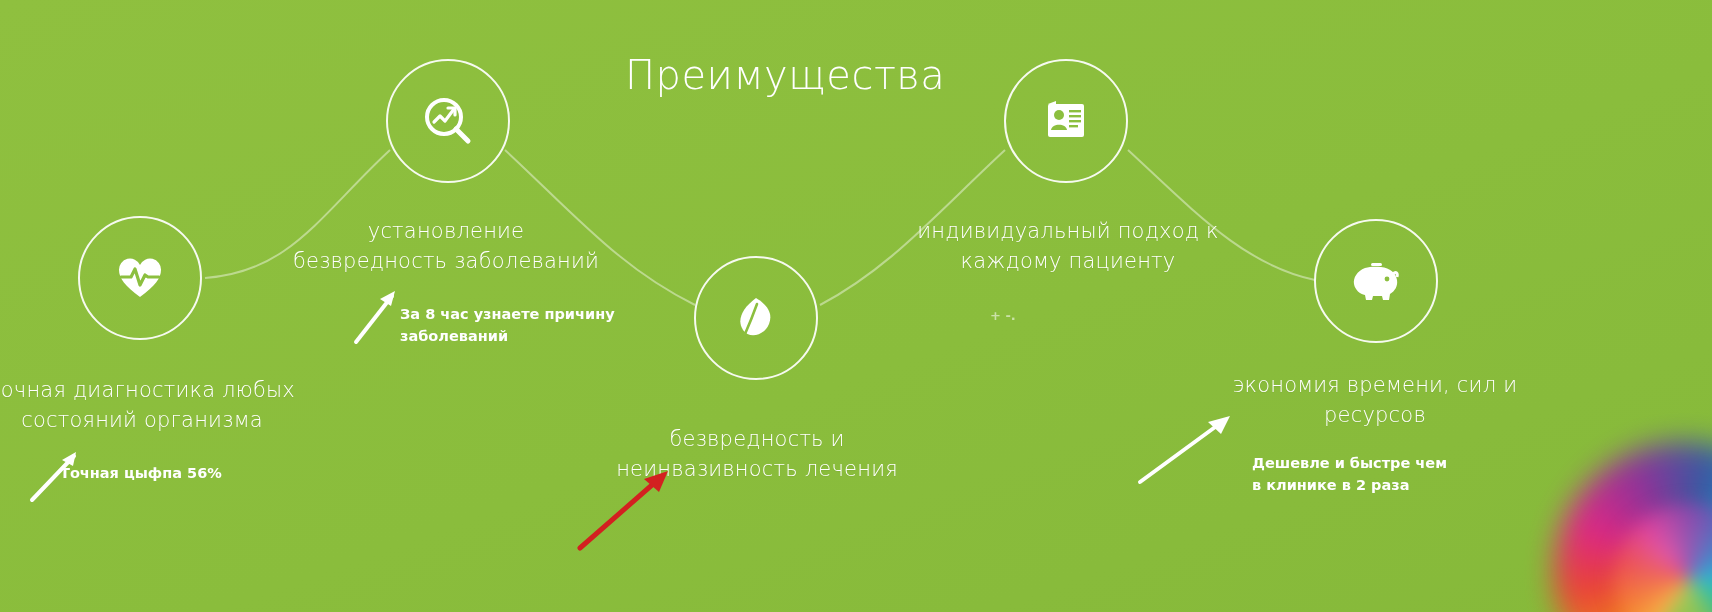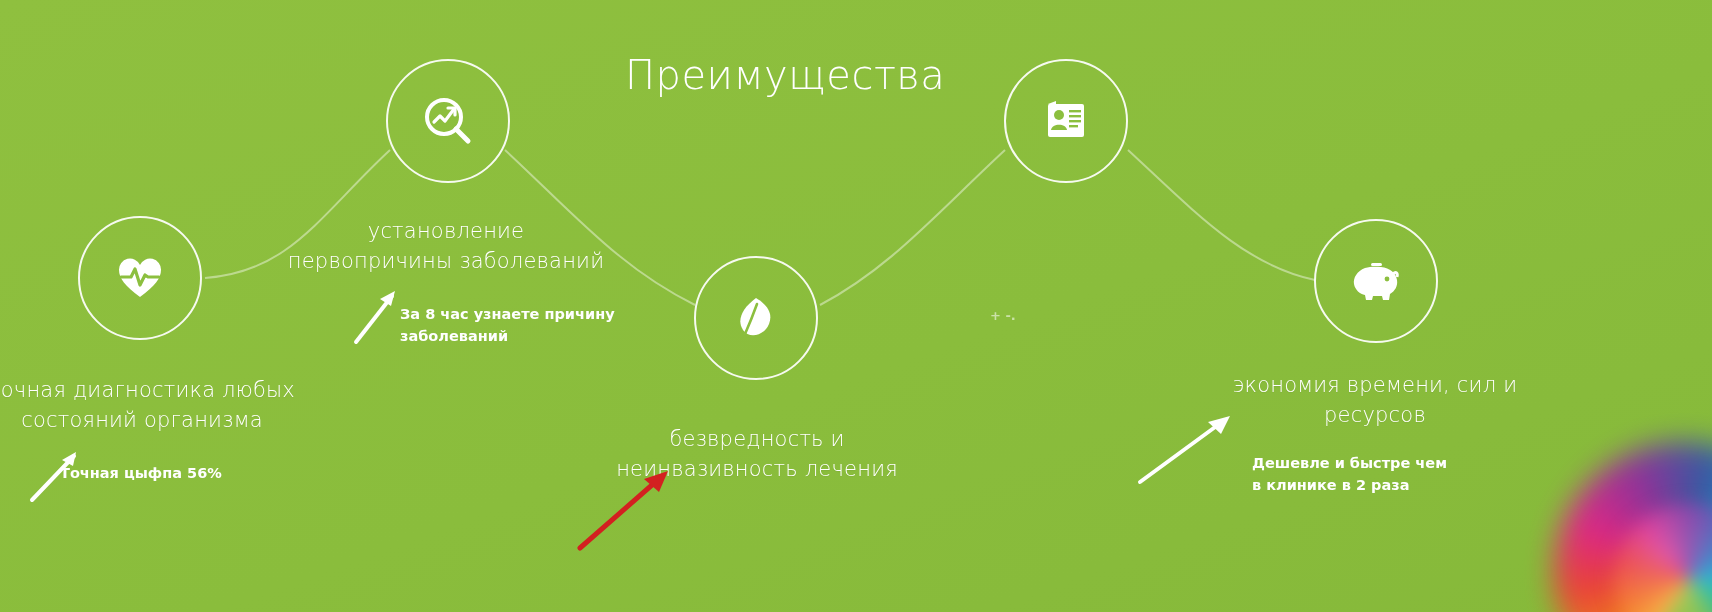--- a/index.html
+++ b/index.html
@@ -120,21 +120,21 @@
     <span>
       <svg width="48" height="48" viewBox="0 0 48 48">
         <circle cx="20" cy="20" r="17" fill="none" stroke="#ffffff" stroke-width="4"></circle>
         <path d="M32 32 L 44 44" stroke="#ffffff" stroke-width="5" stroke-linecap="round"></path>
         <path d="M10 25 L 16 19 L 21 24 L 30 12" fill="none" stroke="#ffffff" stroke-width="3.2" stroke-linecap="round" stroke-linejoin="round"></path>
         <path d="M24 11 H 31 V 18" fill="none" stroke="#ffffff" stroke-width="3.2" stroke-linecap="round" stroke-linejoin="round"></path>
       </svg>
     </span>
   </div>
   <div class="node-label" style="left:286px;top:216px;width:320px;">установление
-первопричины заболеваний</div>
+безвредность заболеваний</div>
 
   <div class="node" style="left:694px;top:256px;">
     <span>
       <svg width="42" height="46" viewBox="0 0 42 46">
         <path d="M21 3 C 6 14, 2 26, 8 35 C 14 44, 29 41, 34 29 C 38 19, 33 10, 21 3 Z" fill="#ffffff"></path>
         <path d="M22 9 C 18 20, 14 30, 10 39" fill="none" stroke="#8cbf3f" stroke-width="2.6" stroke-linecap="round"></path>
       </svg>
     </span>
   </div>
   <div class="node-label" style="left:597px;top:424px;width:320px;">безвредность и
@@ -147,20 +147,22 @@
         <circle cx="17" cy="16" r="5" fill="#8cbf3f"></circle>
         <path d="M9 31 C 10 24, 24 24, 25 31 Z" fill="#8cbf3f"></path>
         <rect x="27" y="11" width="12" height="2.4" fill="#8cbf3f"></rect>
         <rect x="27" y="16" width="12" height="2.4" fill="#8cbf3f"></rect>
         <rect x="27" y="21" width="12" height="2.4" fill="#8cbf3f"></rect>
         <rect x="27" y="26" width="9" height="2.4" fill="#8cbf3f"></rect>
         <path d="M6 5 L 14 2 L 14 9 Z" fill="#ffffff"></path>
       </svg>
     </span>
   </div>
+  <div class="node-label" style="left:908px;top:216px;width:320px;">индивидуальный подход к
+каждому пациенту</div>
 
   <div class="node" style="left:1314px;top:219px;">
     <span>
       <svg width="50" height="42" viewBox="0 0 50 42">
         <path d="M14 8 C 6 11, 2 18, 3 24 C 4 30, 9 34, 14 35 L 15 40 L 21 40 L 22 36
                  L 31 36 L 32 40 L 38 40 L 39 34 C 44 31, 47 26, 46 20
                  C 45 13, 39 8, 30 7 C 25 6.5, 19 6.5, 14 8 Z" fill="#ffffff"></path>
         <circle cx="36" cy="19" r="2.4" fill="#8cbf3f"></circle>
         <path d="M42 14 C 45 11, 47 13, 46 17" fill="none" stroke="#ffffff" stroke-width="3"></path>
         <rect x="20" y="3" width="11" height="3" rx="1.5" fill="#ffffff"></rect>

